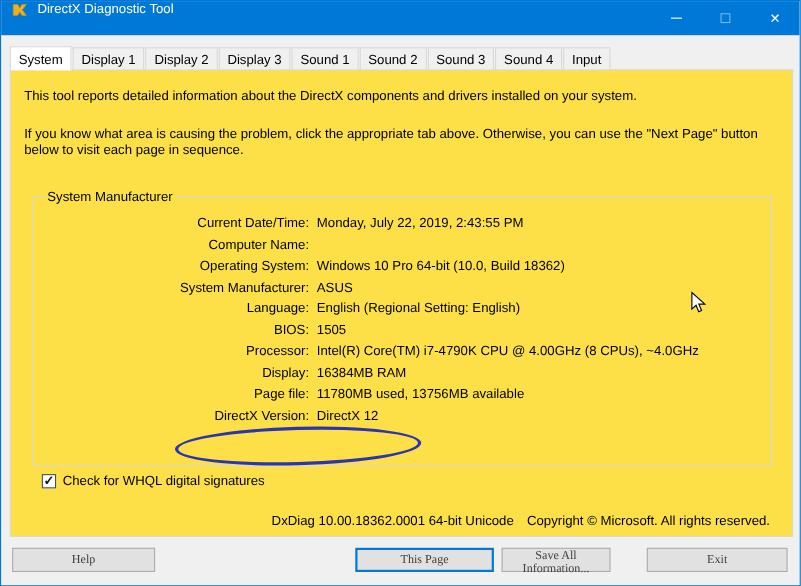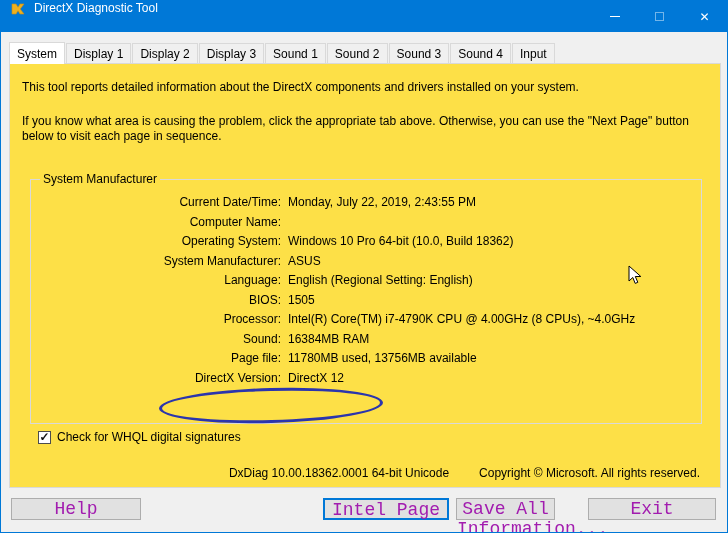--- a/index.html
+++ b/index.html
@@ -34,24 +34,24 @@
   .field-grid { margin-top:7px; }
   .frow { display:flex; height:19.5px; line-height:19.5px; }
   .flabel { width:250px; text-align:right; white-space:nowrap; }
   .fvalue { margin-left:7px; white-space:nowrap; }
   
   .checkbox-row { position:absolute; left:28px; top:366px; display:flex; align-items:center; gap:6px; cursor:default; }
   .checkbox { width:13px; height:13px; border:1px solid #4d4d4d; background:#fff;
               display:flex; align-items:center; justify-content:center; }
   .check-mark { font-size:12px; line-height:1; font-weight:bold; color:#111; margin-top:-1px; }
   
-  .status { position:absolute; right:20px; top:402px; display:flex; gap:30px; white-space:nowrap; }
+  .status { position:absolute; right:20px; top:402px; display:flex; gap:12px; white-space:nowrap; }
   
   .btn { position:absolute; top:497px; height:22px; background:#e1e1e1; border:1px solid #adadad;
-         font-family:Liberation Mono, monospace; font-size:18px; color:#a21caf; }
+         font-family:Liberation Serif, serif; font-size:11px; color:#404040; }
   .btn-help { left:10px;  width:130px; }
   .btn-next { left:322px; width:126px; border:2px solid #0078d7; }
   .btn-save { left:455px; width:99px; }
   .btn-exit { left:587px; width:128px; }
   
   .annotation-ellipse { position:absolute; left:158px; top:387px; width:224px; height:35px;
                         border:3px solid #2b35ad; border-radius:50%; transform:rotate(-1.5deg);
                         pointer-events:none; z-index:5; }
   .cursor { position:absolute; left:627px; top:264px; z-index:6; pointer-events:none; }
 </style>
@@ -121,21 +121,21 @@
           </div>
         <div class="frow">
             <span class="flabel">BIOS:</span>
             <span class="fvalue">1505</span>
           </div>
         <div class="frow">
             <span class="flabel">Processor:</span>
             <span class="fvalue">Intel(R) Core(TM) i7-4790K CPU @ 4.00GHz (8 CPUs), ~4.0GHz</span>
           </div>
         <div class="frow">
-            <span class="flabel">Sound:</span>
+            <span class="flabel">Display:</span>
             <span class="fvalue">16384MB RAM</span>
           </div>
         <div class="frow">
             <span class="flabel">Page file:</span>
             <span class="fvalue">11780MB used, 13756MB available</span>
           </div>
         <div class="frow">
             <span class="flabel">DirectX Version:</span>
             <span class="fvalue">DirectX 12</span>
           </div>
@@ -149,21 +149,21 @@
       <span>Check for WHQL digital signatures</span>
     </div>
 
     <div class="status">
       <span>DxDiag 10.00.18362.0001 64-bit Unicode</span>
       <span>Copyright © Microsoft. All rights reserved.</span>
     </div>
   </div>
 
   <button class="btn btn-help">Help</button>
-  <button class="btn btn-next">Intel Page</button>
+  <button class="btn btn-next">This Page</button>
   <button class="btn btn-save">Save All Information...</button>
   <button class="btn btn-exit">Exit</button>
 
   <div class="annotation-ellipse"></div>
 
   <svg class="cursor" width="14" height="21" viewBox="0 0 14 21">
     <path d="M 1,1 L 1,16 L 4.8,12.5 L 7.2,18.4 L 9.8,17.3 L 7.3,11.5 L 12.8,11.5 Z" fill="#ffffff" stroke="#000000" stroke-width="1"></path>
   </svg>
 
 </div>

